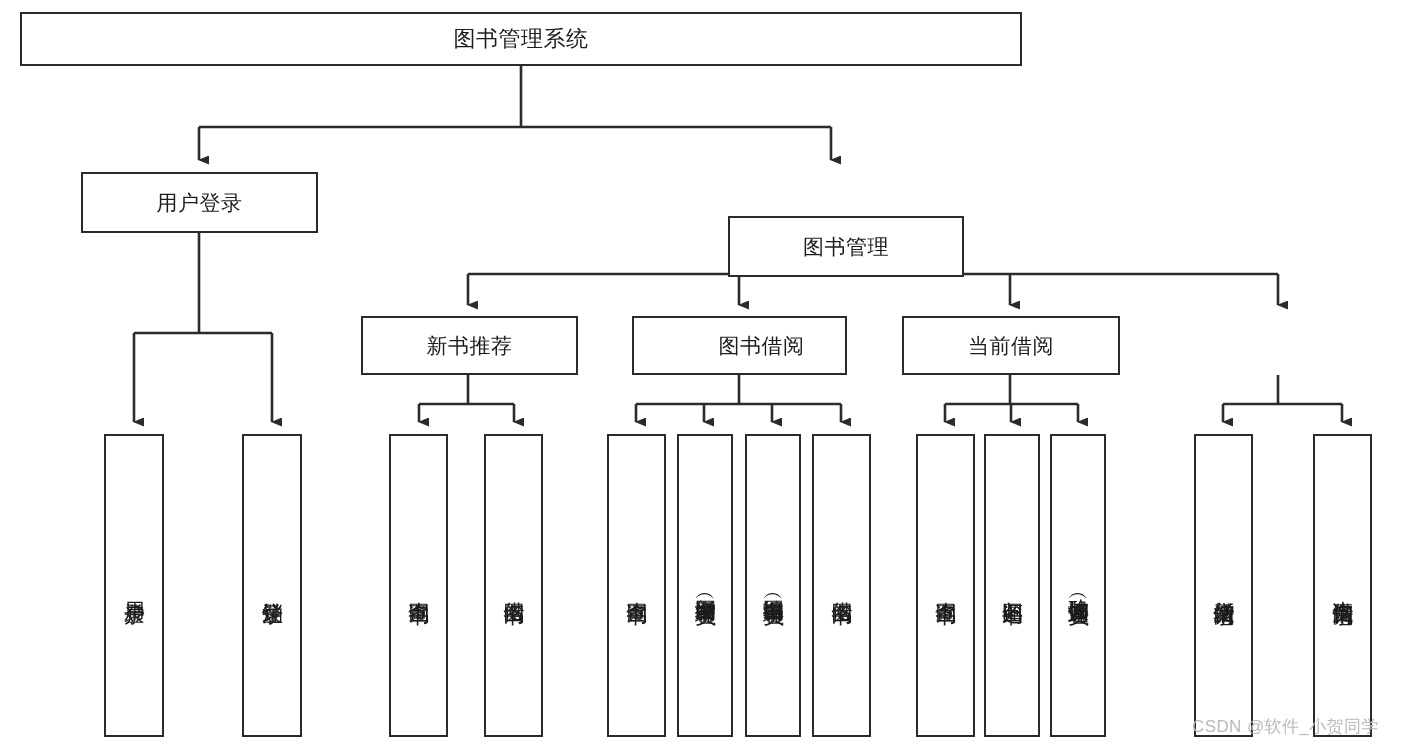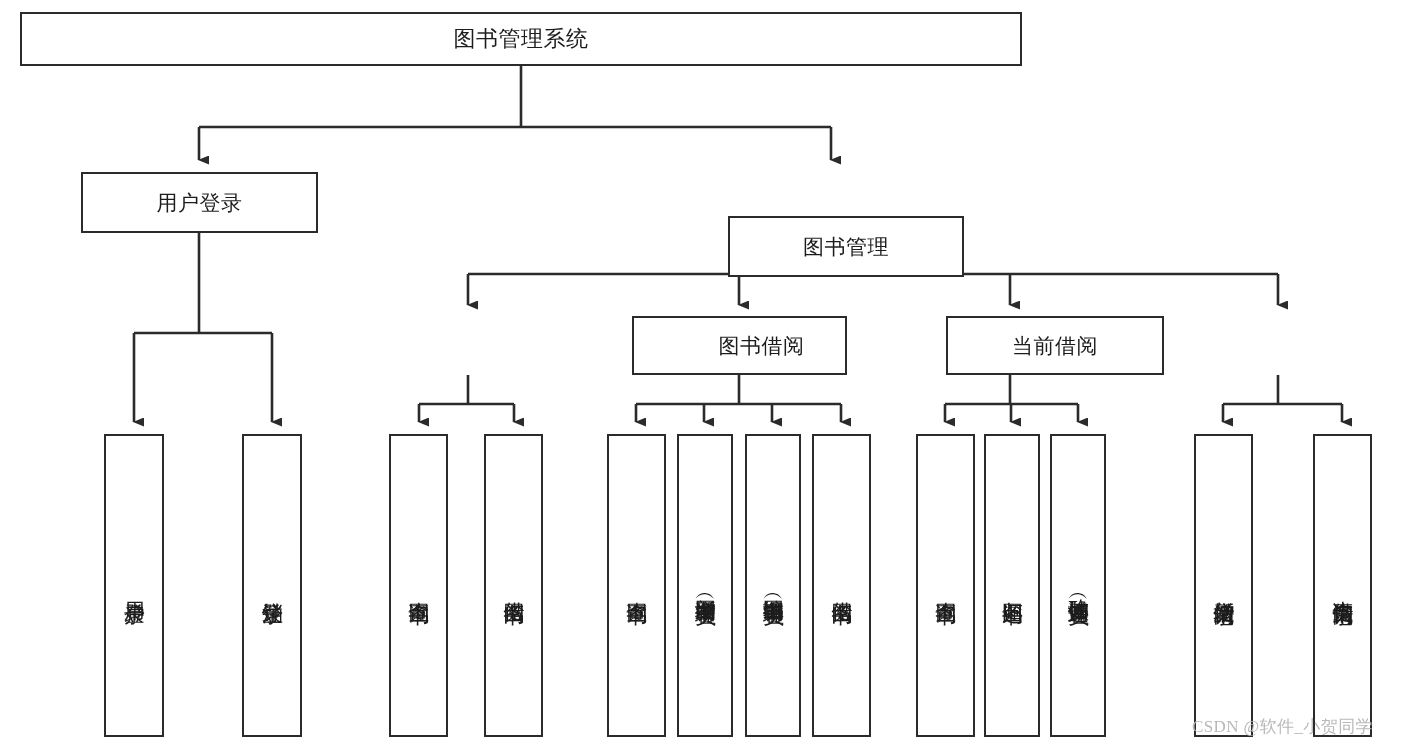--- a/index.html
+++ b/index.html
@@ -127,24 +127,27 @@
     <span class="node-label-h">图书管理系统</span>
   </div>
 
   <div class="node-box" style="left:81px; top:172px; width:237px; height:61px;">
     <span class="node-label-h">用户登录</span>
   </div>
   <div class="node-box" style="left:728px; top:172px; width:236px; height:61px;margin-top:44px;">
     <span class="node-label-h">图书管理</span>
   </div>
 
+  <div class="node-box" style="left:361px; top:316px; width:217px; height:59px;">
+    <span class="node-label-h">新书推荐</span>
+  </div>
   <div class="node-box" style="left:632px; top:316px; width:215px; height:59px;padding-left:44px;">
     <span class="node-label-h">图书借阅</span>
   </div>
-  <div class="node-box" style="left:902px; top:316px; width:218px; height:59px;margin-left:44px;">
+  <div class="node-box" style="left:902px; top:316px; width:218px; height:59px;">
     <span class="node-label-h">当前借阅</span>
   </div>
 
   <div class="node-box leaf" style="left:104px; top:434px; width:60px; height:303px;">
     <span class="node-label-v">用户登录</span>
   </div>
   <div class="node-box leaf" style="left:242px; top:434px; width:60px; height:303px;">
     <span class="node-label-v">注销登录</span>
   </div>
 
@@ -178,15 +181,15 @@
     <span class="node-label-v">确认归还（管理员）</span>
   </div>
 
   <div class="node-box leaf" style="left:1194px; top:434px; width:59px; height:303px;">
     <span class="node-label-v">新增借阅记录</span>
   </div>
   <div class="node-box leaf" style="left:1313px; top:434px; width:59px; height:303px;">
     <span class="node-label-v">查询借阅记录</span>
   </div>
 
-  <div class="watermark" style="left:1192px; top:715px;font-family:Liberation Serif, serif;">CSDN @软件_小贺同学</div>
+  <div class="watermark" style="left:1192px; top:715px;">CSDN @软件_小贺同学</div>
 
 </div>
 
 </body></html>

